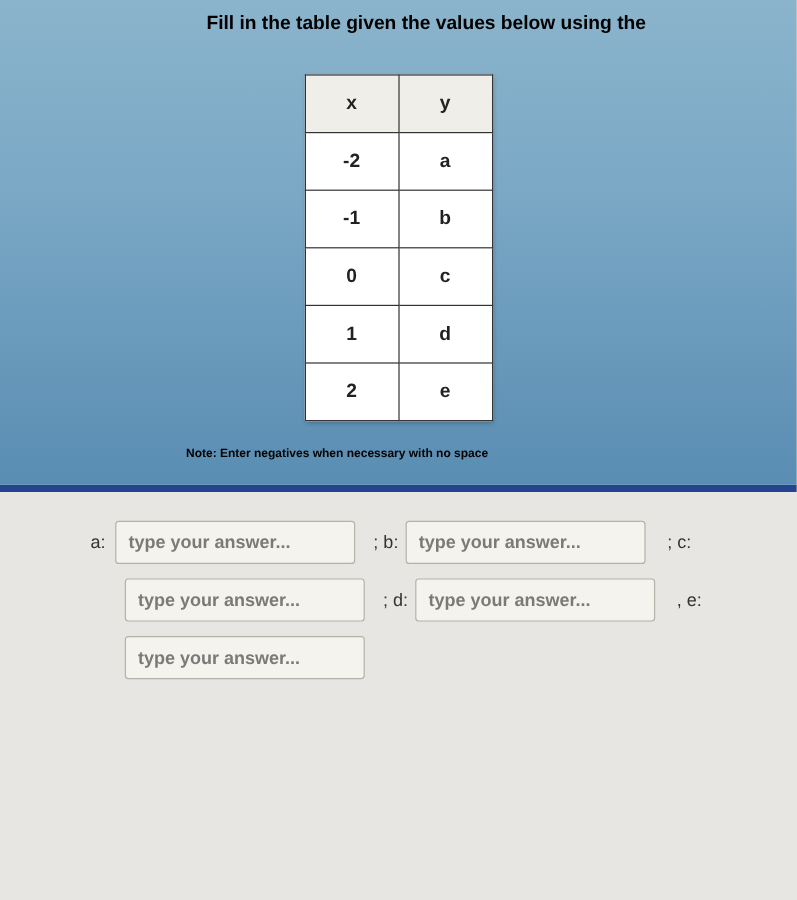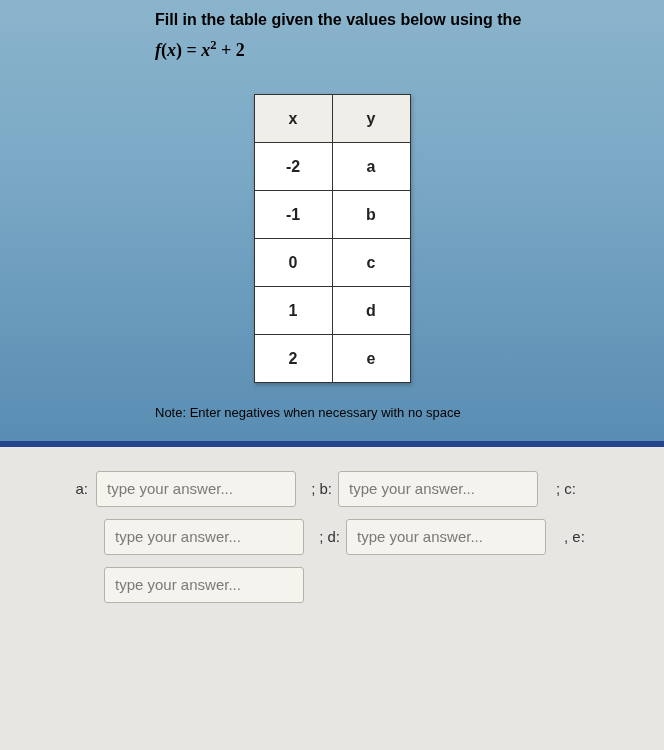--- a/index.html
+++ b/index.html
@@ -20,20 +20,21 @@
       position: relative;
     }
     .prompt-section {
       padding: 8px 18px 18px 155px;
     }
     .prompt-text {
       color: #000;
       font-size: 16px;
       font-weight: bold;
       line-height: 1.5;
+      margin-left: 17px;
     }
     .function-line {
       font-family: 'Times New Roman', serif;
       font-size: 18px;
       font-weight: bold;
       margin-top: 4px;
     }
     .function-line .fx { font-style: italic; }
     .func-paren { font-style: normal; }
     sup { font-size: 0.7em; vertical-align: super; }
@@ -57,22 +58,23 @@
       color: #222;
       background: #fff;
       font-family: Arial, sans-serif;
     }
     .xy-table th {
       background: #f0eee8;
     }
     .note {
       padding: 0 18px 0 155px;
       color: #000;
-      font-size: 13px;
+      font-size: 10px;
       line-height: 1.5;
+      font-weight: bold;
     }
     .divider {
       height: 6px;
       background: #25448f;
       width: 100%;
     }
     .answers-section {
       background: #e8e6e2;
       padding: 24px 18px 18px 18px;
     }
@@ -91,20 +93,21 @@
     .answer-input {
       width: 200px;
       height: 36px;
       border: 1px solid #b5b2a8;
       border-radius: 3px;
       padding: 0 10px;
       font-size: 15px;
       color: #555;
       background: #f5f3ee;
       font-family: inherit;
+      font-weight: bold;
     }
     .answer-input::placeholder { color: #7a7a78; }
     .col-spacer { width: 12px; }
     .mid-label {
       width: 30px;
       text-align: right;
       font-size: 15px;
       color: #333;
       padding-right: 6px;
     }
@@ -114,23 +117,20 @@
       padding-left: 18px;
     }
     .indent-left { padding-left: 86px; }
   </style>
 </head>
 <body>
 
 <div class="question-panel">
   <div class="prompt-section">
     <div class="prompt-text">Fill in the table given the values below using the</div>
-    <div class="prompt-text function-line">
-      <span class="fx">f</span><span class="func-paren">(</span><span class="fx">x</span><span class="func-paren">)</span><span> = </span><span class="fx">x</span><sup>2</sup><span> + 2</span>
-    </div>
   </div>
 
   <div class="table-wrap">
     <table class="xy-table">
       <tbody>
           <tr>
         <th>x</th>
         <th>y</th>
       </tr>
       <tr>

